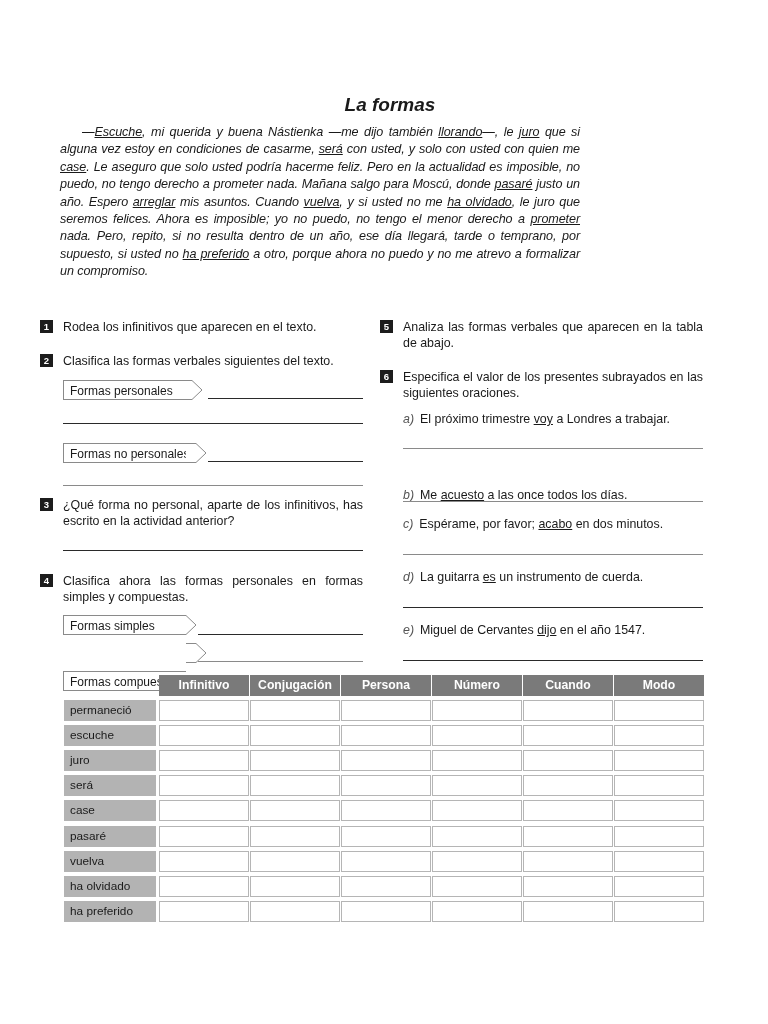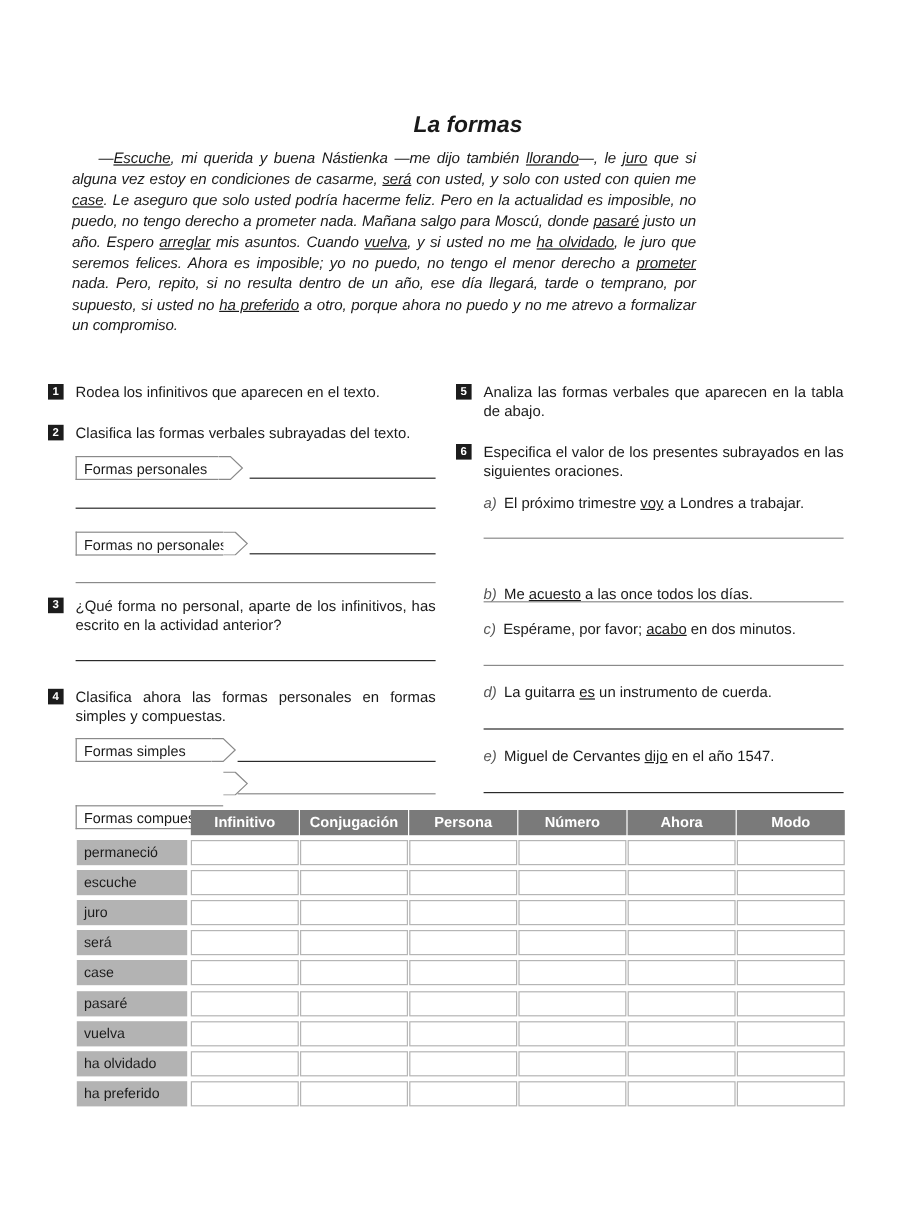--- a/index.html
+++ b/index.html
@@ -39,21 +39,21 @@
   <p><span>—</span><span class="u">Escuche</span><span>, mi querida y buena Nástienka —me dijo también </span><span class="u">llorando</span><span>—, le </span><span class="u">juro</span><span> que si alguna vez estoy en condiciones de casarme, </span><span class="u">será</span><span> con usted, y solo con usted con quien me </span><span class="u">case</span><span>. Le aseguro que solo usted podría hacerme feliz. Pero en la actualidad es imposible, no puedo, no tengo derecho a prometer nada. Mañana salgo para Moscú, donde </span><span class="u">pasaré</span><span> justo un año. Espero </span><span class="u">arreglar</span><span> mis asuntos. Cuando </span><span class="u">vuelva</span><span>, y si usted no me </span><span class="u">ha olvidado</span><span>, le juro que seremos felices. Ahora es imposible; yo no puedo, no tengo el menor derecho a </span><span class="u">prometer</span><span> nada. Pero, repito, si no resulta dentro de un año, ese día llegará, tarde o temprano, por supuesto, si usted no </span><span class="u">ha preferido</span><span> a otro, porque ahora no puedo y no me atrevo a formalizar un compromiso.</span></p>
 </div>
 
 <div class="ex" style="left:40px; top:319px; width:325px;">
   <span class="badge">1</span>
   <span class="txt">Rodea los infinitivos que aparecen en el texto.</span>
 </div>
 
 <div class="ex" style="left:40px; top:353px; width:325px;">
   <span class="badge">2</span>
-  <span class="txt">Clasifica las formas verbales subrayadas del texto.</span>
+  <span class="txt">Clasifica las formas verbales siguientes del texto.</span>
 </div>
 <div class="tag" style="left:63px; top:380px;">
   <span class="box" style="width:112px;">Formas personales</span>
   <svg style="left:119px;" width="24" height="20" viewBox="0 0 24 20">
       <path d="M0 0.5 L10 0.5 L20 10 L10 19.5 L0 19.5" fill="#fff" stroke="#8a8a8a" stroke-width="1"></path>
     </svg>
 </div>
 <div class="line" style="left:208px; top:398px; width:155px;"></div>
 <div class="line" style="left:63px; top:423px; width:300px;"></div>
 
@@ -125,21 +125,21 @@
 <div class="sent" style="left:403px; top:622px;">
   <span class="lbl">e)</span><span>Miguel de Cervantes </span><span class="u">dijo</span><span> en el año 1547.</span>
 </div>
 <div class="line" style="left:403px; top:660px; width:300px;"></div>
 
 <div id="verb-table">
     <div class="tbl-head" style="left: 159px; width: 90px;">Infinitivo</div>
     <div class="tbl-head" style="left: 250px; width: 90px;">Conjugación</div>
     <div class="tbl-head" style="left: 341px; width: 90px;">Persona</div>
     <div class="tbl-head" style="left: 432px; width: 90px;">Número</div>
-    <div class="tbl-head" style="left: 523px; width: 90px;">Ahora</div>
+    <div class="tbl-head" style="left: 523px; width: 90px;">Cuando</div>
     <div class="tbl-head" style="left: 614px; width: 90px;">Modo</div>
     <div class="tbl-rowlbl" style="top: 700px;">permaneció</div>
     <div class="tbl-cell" style="left: 159px; top: 700px; width: 88px;"></div>
     <div class="tbl-cell" style="left: 250px; top: 700px; width: 88px;"></div>
     <div class="tbl-cell" style="left: 341px; top: 700px; width: 88px;"></div>
     <div class="tbl-cell" style="left: 432px; top: 700px; width: 88px;"></div>
     <div class="tbl-cell" style="left: 523px; top: 700px; width: 88px;"></div>
     <div class="tbl-cell" style="left: 614px; top: 700px; width: 88px;"></div>
     <div class="tbl-rowlbl" style="top: 725.1px;">escuche</div>
     <div class="tbl-cell" style="left: 159px; top: 725.1px; width: 88px;"></div>

